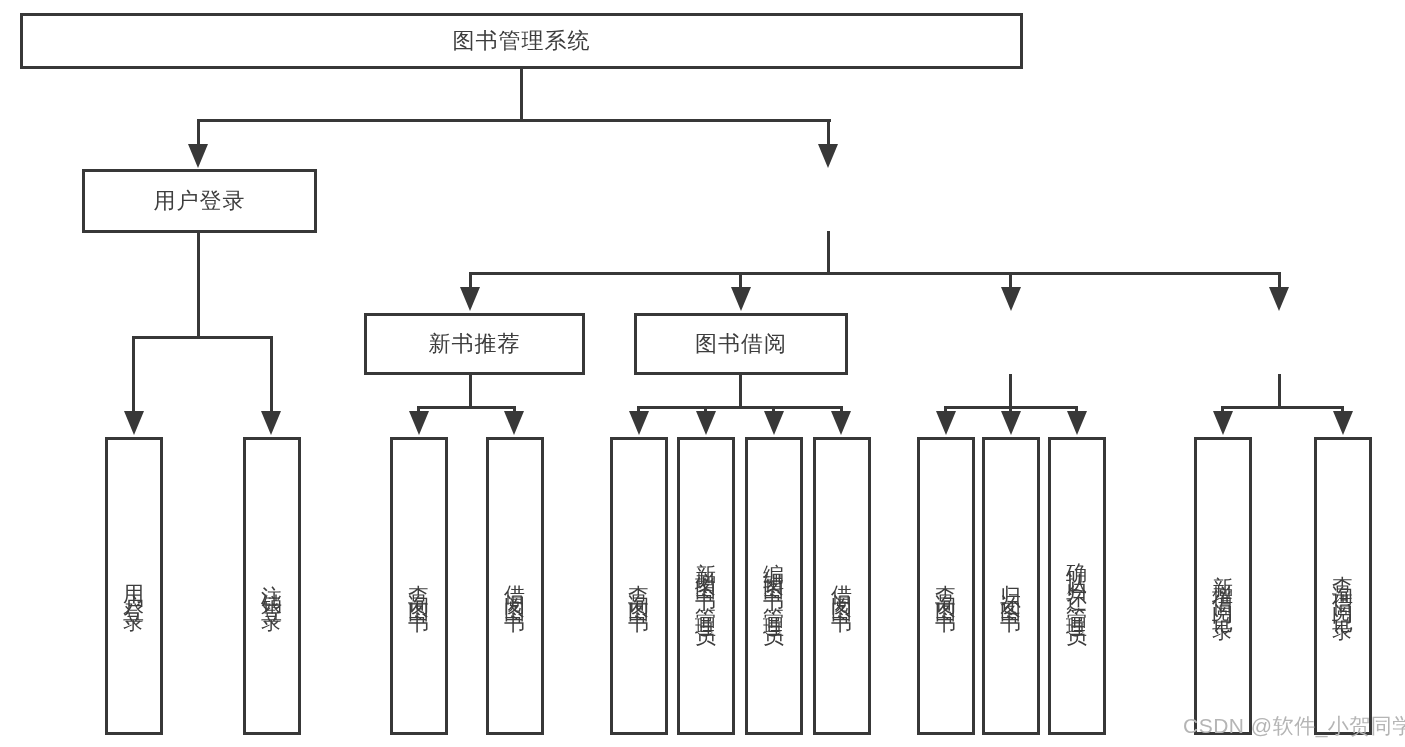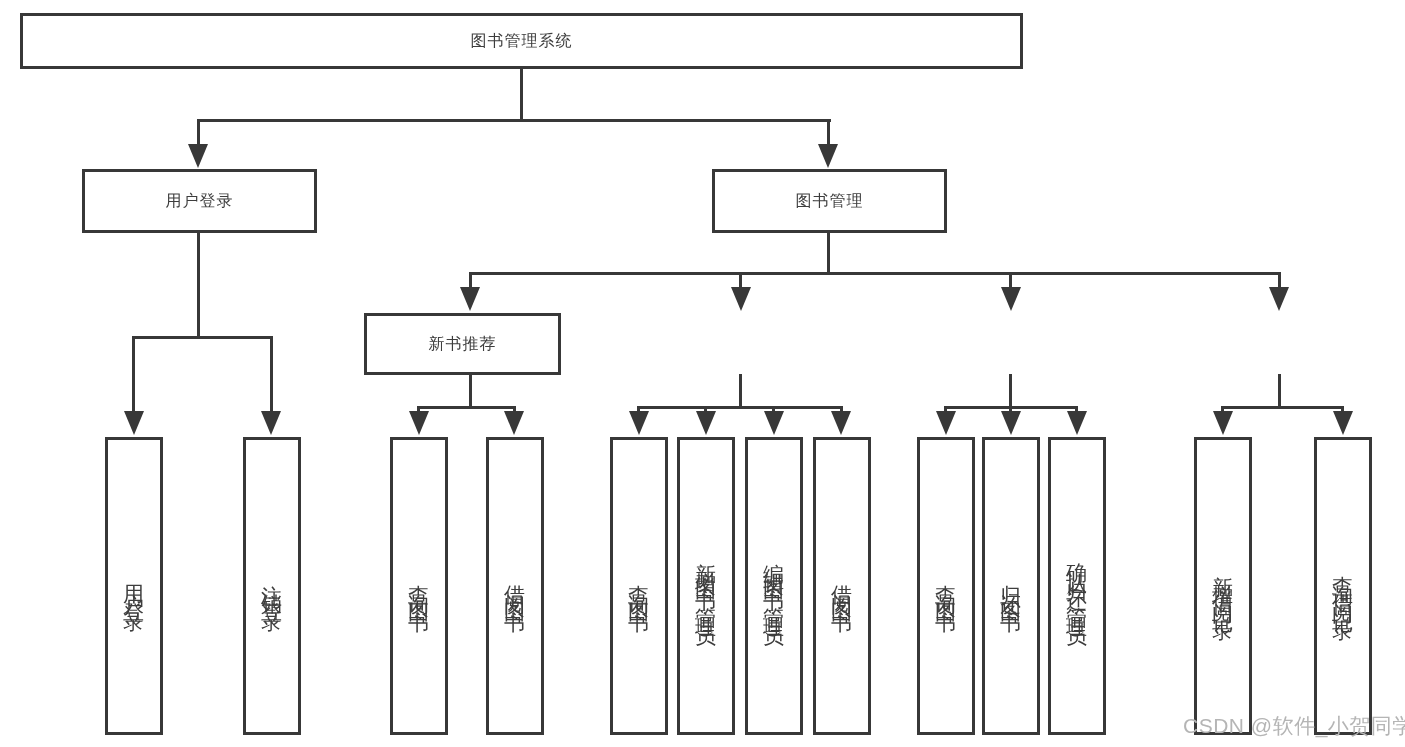--- a/index.html
+++ b/index.html
@@ -21,21 +21,21 @@
   .hbox {
     position: absolute;
     box-sizing: border-box;
     border: 3px solid var(--line);
     background: var(--background);
     display: flex;
     align-items: center;
     justify-content: center;
   }
   .hbox span {
-    font-size: 16px;
+    font-size: 22px;
     color: var(--text);
     letter-spacing: 1px;
     white-space: nowrap;
     text-align: center;
   }
   
   .vbox {
     position: absolute;
     box-sizing: border-box;
     border: 3px solid var(--line);
@@ -139,26 +139,26 @@
   <div class="arrowhead" style="left:1213px;top:411px"></div>
   <div class="arrowhead" style="left:1333px;top:411px"></div>
 
   <div class="hbox" style="left:20px;top:13px;width:1003px;height:56px">
     <span>图书管理系统</span>
   </div>
 
   <div class="hbox" style="left:82px;top:169px;width:235px;height:64px">
     <span>用户登录</span>
   </div>
-  <div class="hbox" style="left:712px;top:169px;width:235px;height:64px">
-    <span>图书管理</span>
-  </div>
-
-  <div class="hbox" style="left:364px;top:313px;width:197px;height:62px">
+
+  <div class="hbox" style="left:364px;top:313px;width:221px;height:62px">
     <span>新书推荐</span>
+  </div>
+  <div class="hbox" style="left:634px;top:313px;width:214px;height:62px">
+    <span>图书借阅</span>
   </div>
 
   <div class="vbox" style="left:105px">
     <span>用户登录</span>
   </div>
   <div class="vbox" style="left:243px">
     <span>注销登录</span>
   </div>
 
   <div class="vbox" style="left:390px">

